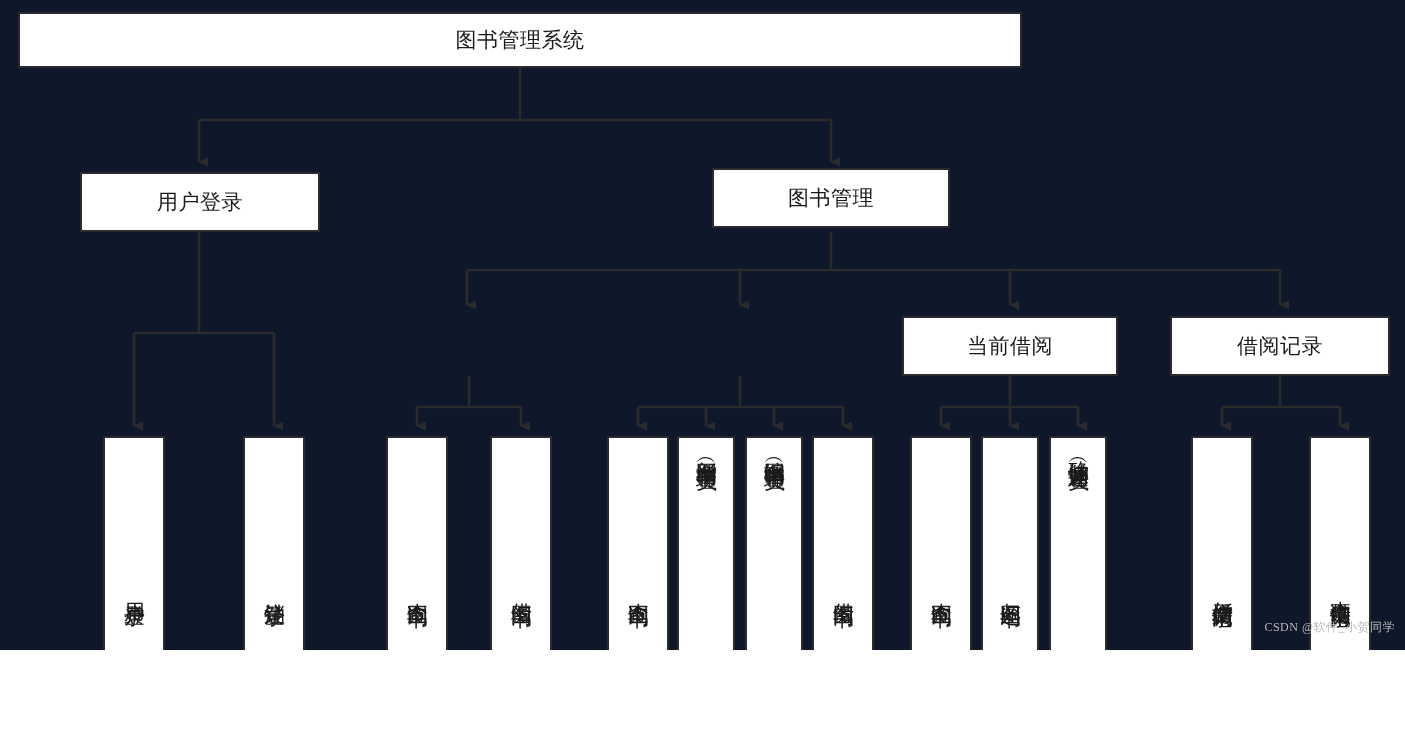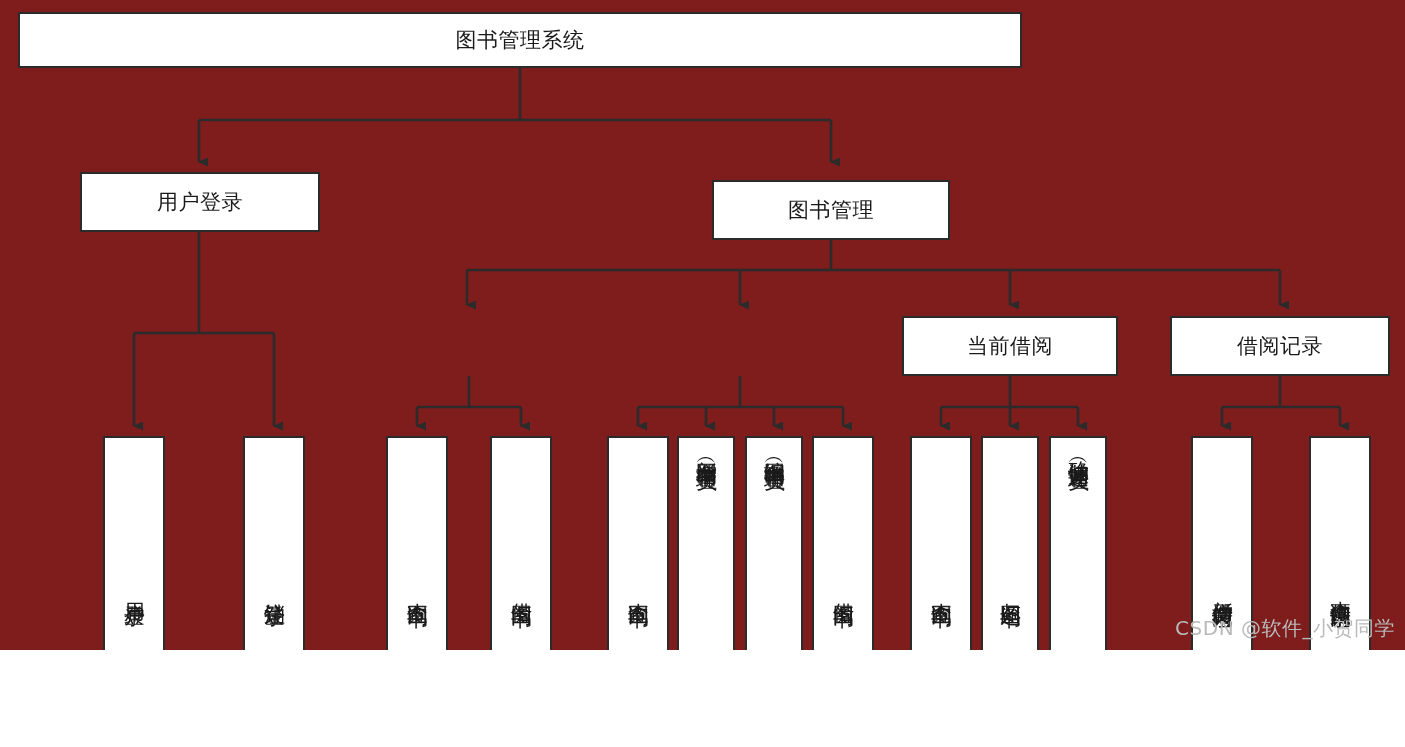--- a/index.html
+++ b/index.html
@@ -8,22 +8,23 @@
     padding: 0;
     background: #ffffff;
   }
   body {
     font-family: "DejaVu Sans", "Liberation Sans", sans-serif;
   }
   #canvas {
     position: relative;
     width: 1405px;
     height: 650px;
-    background: #7f1d1d;
+    background: #0f172a;
     overflow: hidden;
+    font-family: Liberation Serif, serif;
   }
   svg#wires {
     position: absolute;
     left: 0;
     top: 0;
     width: 1405px;
     height: 747px;
     pointer-events: none;
   }
   .node {
@@ -56,22 +57,22 @@
   }
   .vtext.center {
     align-self: center;
   }
   .title-node {
     font-size: 23px;
   }
   .watermark {
     position: absolute;
     right: 10px;
-    bottom: 8px;
-    font-size: 20px;
+    bottom: 14px;
+    font-size: 12px;
     color: #b9b9b9;
     letter-spacing: 0.5px;
     white-space: nowrap;
     pointer-events: none;
   }
 </style>
 </head>
 <body>
 
 <div id="canvas">
@@ -126,21 +127,21 @@
     </g>
   </svg>
 
   <div class="node h title-node" style="left:18px; top:12px; width:1004px; height:56px;">
     <span>图书管理系统</span>
   </div>
 
   <div class="node h" style="left:80px; top:172px; width:240px; height:60px;">
     <span>用户登录</span>
   </div>
-  <div class="node h" style="left:712px; top:180px; width:238px; height:60px;">
+  <div class="node h" style="left:712px; top:168px; width:238px; height:60px;">
     <span>图书管理</span>
   </div>
 
   <div class="node h" style="left:1170px; top:316px; width:220px; height:60px;">
     <span>借阅记录</span>
   </div>
   <div class="node h" style="left:902px; top:316px; width:216px; height:60px;">
     <span>当前借阅</span>
   </div>
 

